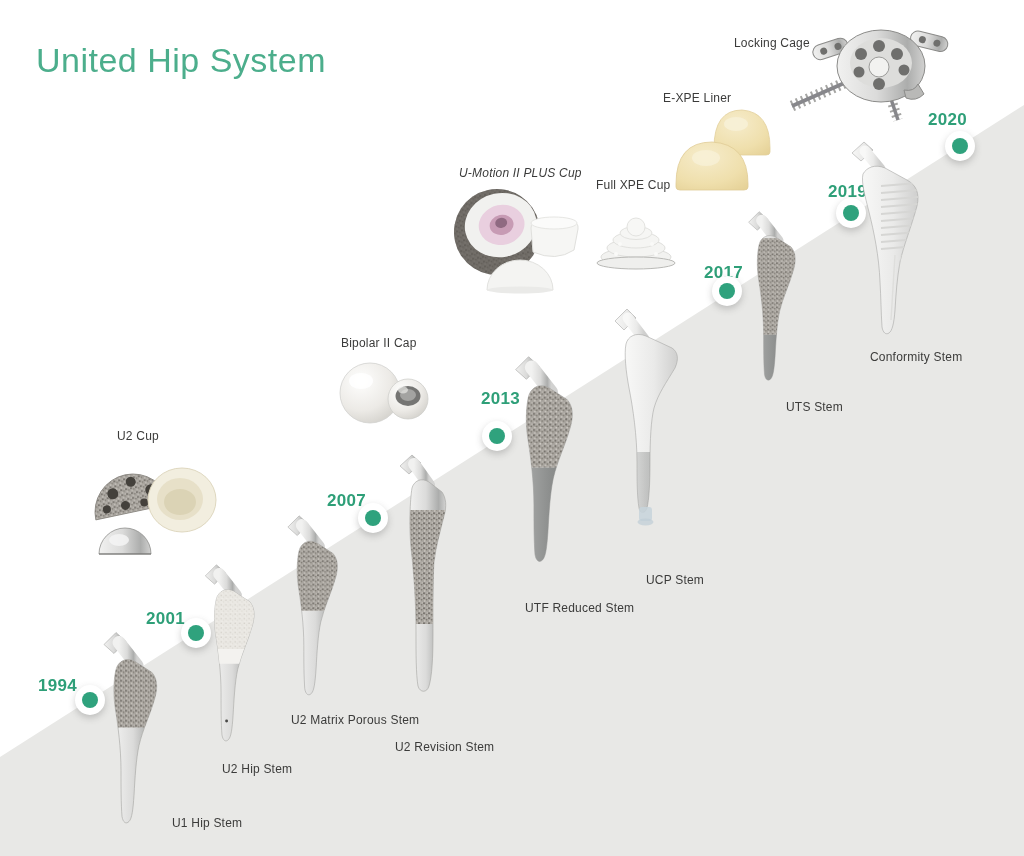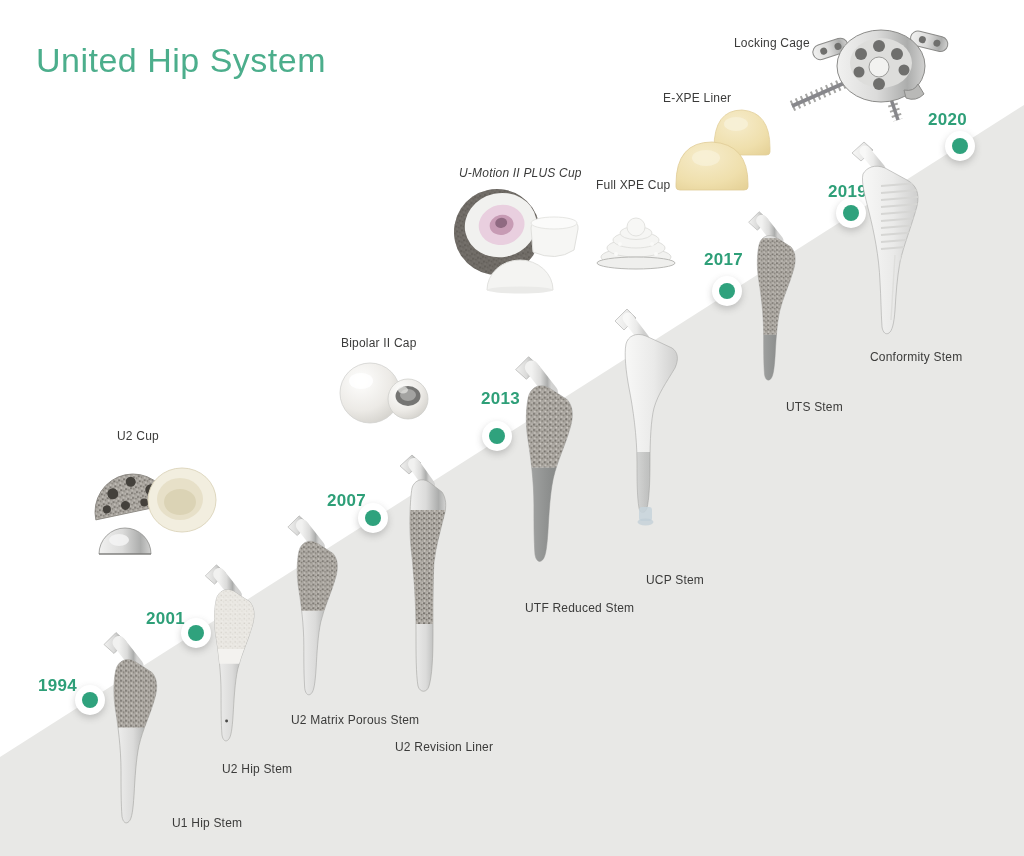--- a/index.html
+++ b/index.html
@@ -22,21 +22,21 @@
   .dot::after{
     content:"";position:absolute;left:7px;top:7px;width:16px;height:16px;border-radius:50%;
     background:#2FA27D;
   }
   .prod-label{
     position:absolute;font-size:12px;color:#3B3B3A;letter-spacing:.2px;white-space:nowrap;
   }
   .art{position:absolute;}
   
   .y1994{left:38px;top:676px;} .y2001{left:146px;top:609px;} .y2007{left:327px;top:491px;}
-  .y2013{left:481px;top:389px;} .y2017{left:704px;top:250px;} .y2019{left:828px;top:182px;text-align:center;}
+  .y2013{left:481px;top:389px;} .y2017{left:704px;top:263px;} .y2019{left:828px;top:182px;text-align:center;}
   .y2020{left:928px;top:110px;}
   
   .d1994{left:75px;top:685px;} .d2001{left:181px;top:618px;} .d2007{left:358px;top:503px;}
   .d2013{left:482px;top:421px;} .d2017{left:712px;top:276px;} .d2019{left:836px;top:198px;}
   .d2020{left:945px;top:131px;}
   
   .l-u2cup{left:117px;top:429px;} .l-bipolar{left:341px;top:336px;} .l-umotion{left:459px;top:166px;font-style:italic;}
   .l-fullxpe{left:596px;top:178px;} .l-expe{left:663px;top:91px;} .l-cage{left:734px;top:36px;}
   .l-u1{left:172px;top:816px;} .l-u2hip{left:222px;top:762px;} .l-matrix{left:291px;top:713px;}
   .l-revision{left:395px;top:740px;} .l-utf{left:525px;top:601px;} .l-ucp{left:646px;top:561px;margin-top:12px;}
@@ -324,19 +324,19 @@
 
   <div class="prod-label l-u2cup">U2 Cup</div>
   <div class="prod-label l-bipolar">Bipolar II Cap</div>
   <div class="prod-label l-umotion">U-Motion II PLUS Cup</div>
   <div class="prod-label l-fullxpe">Full XPE Cup</div>
   <div class="prod-label l-expe">E-XPE Liner</div>
   <div class="prod-label l-cage">Locking Cage</div>
   <div class="prod-label l-u1">U1 Hip Stem</div>
   <div class="prod-label l-u2hip">U2 Hip Stem</div>
   <div class="prod-label l-matrix">U2 Matrix Porous Stem</div>
-  <div class="prod-label l-revision">U2 Revision Liner</div>
+  <div class="prod-label l-revision">U2 Revision Stem</div>
   <div class="prod-label l-utf">UTF Reduced Stem</div>
   <div class="prod-label l-ucp">UCP Stem</div>
   <div class="prod-label l-uts">UTS Stem</div>
   <div class="prod-label l-conf">Conformity Stem</div>
 
 </div>
 
 </body></html>

